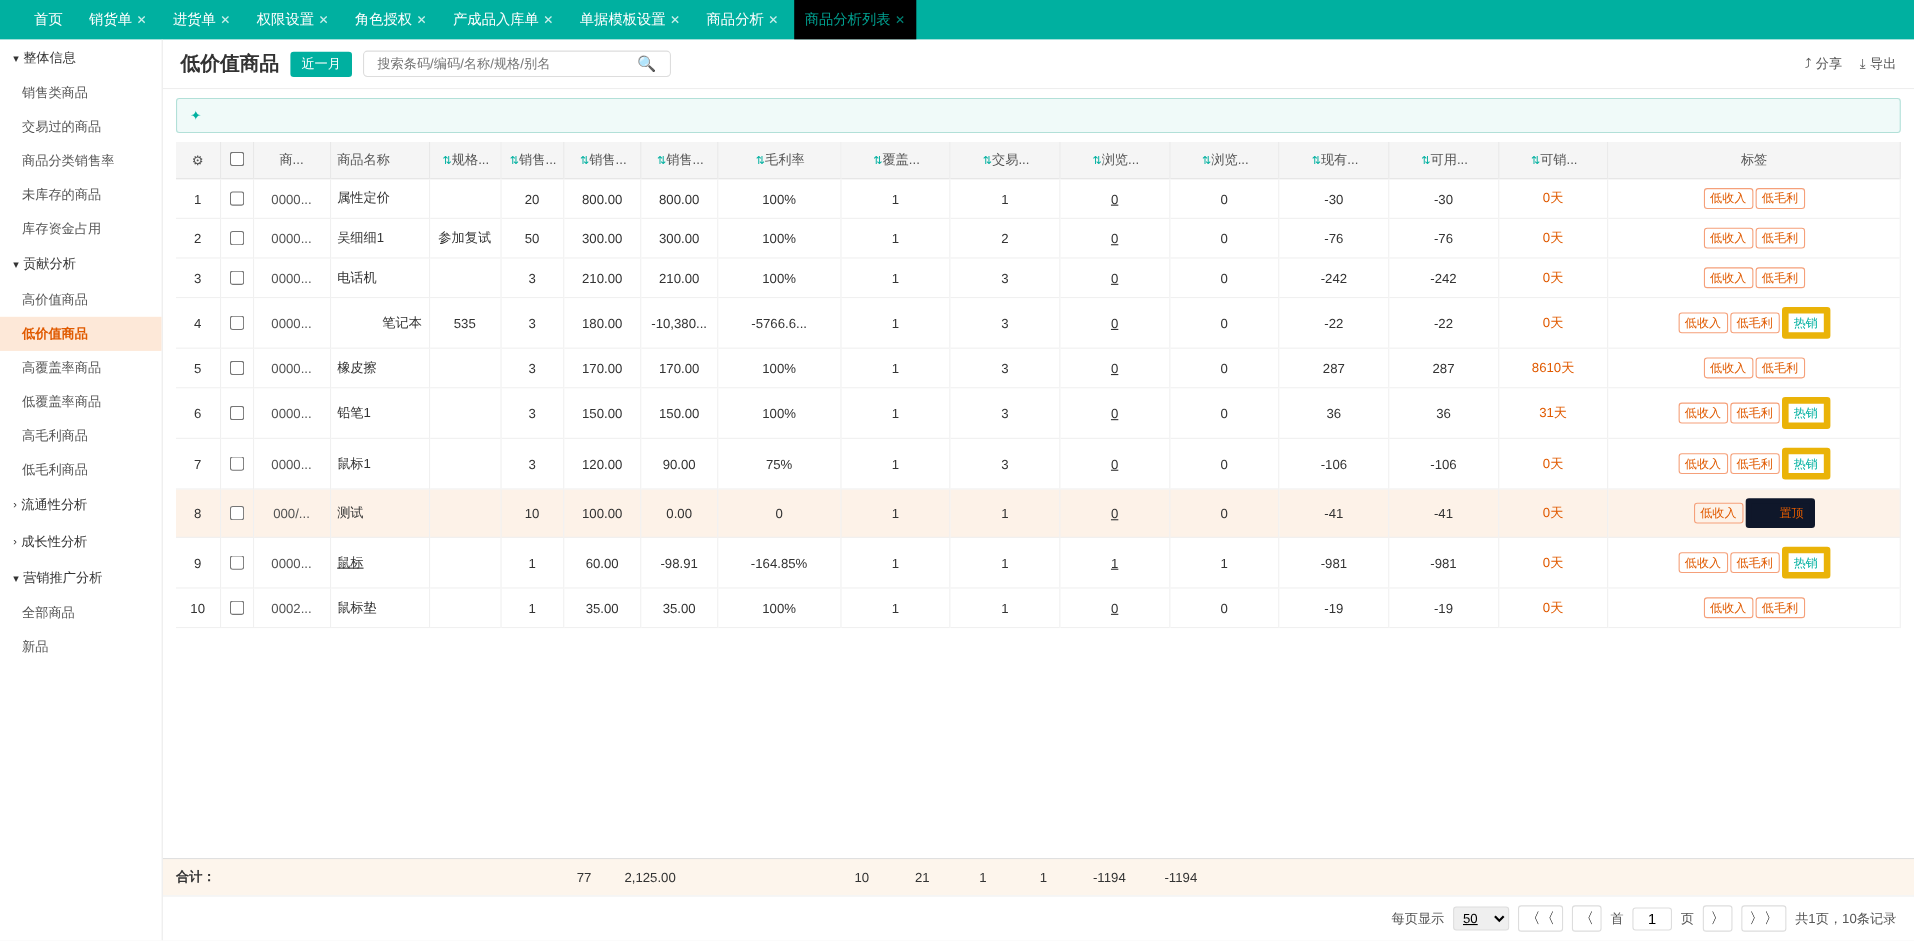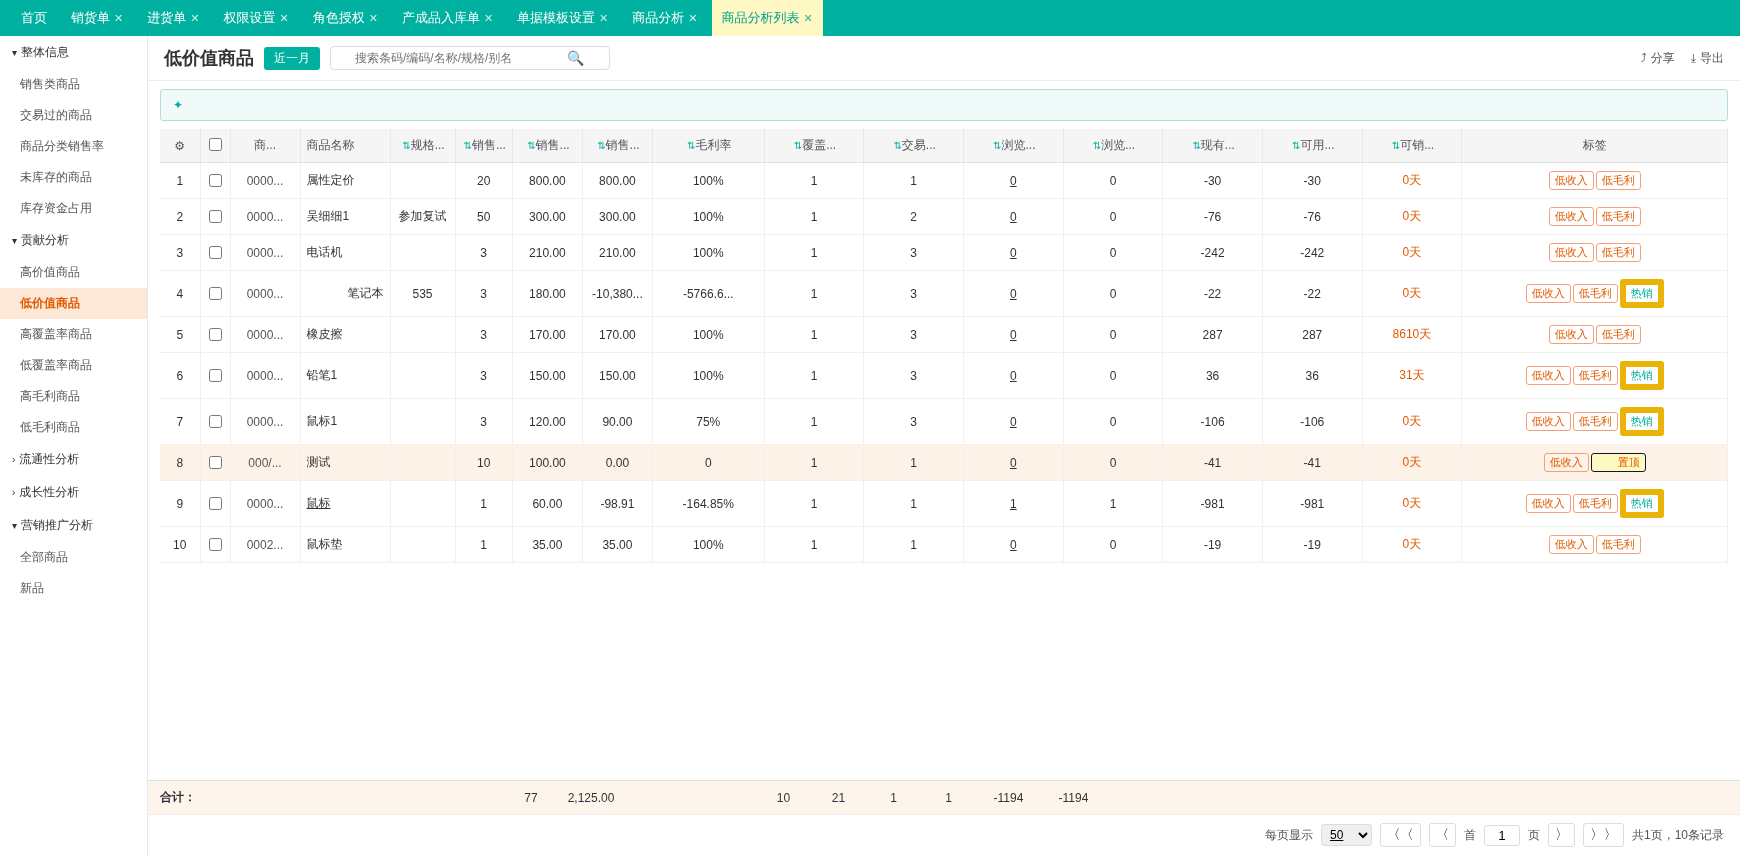--- a/index.html
+++ b/index.html
@@ -4,34 +4,34 @@
   <style>
     * { box-sizing: border-box; margin: 0; padding: 0; }
     body { font-family: 'Microsoft YaHei', Arial, sans-serif; font-size: 12px; background: #f5f5f5; color: #333; overflow: hidden; height: 855px; }
 
     
     .top-nav {
       display: flex;
       align-items: center;
       background: #00b0a0;
       height: 36px;
-      padding: 0 11px;
+      padding: 0 21px;
       gap: 4px;
     }
     .nav-item {
       color: white;
       padding: 0 10px;
       height: 36px;
       display: flex;
       align-items: center;
       cursor: pointer;
       font-size: 13px;
       white-space: nowrap;
     }
-    .nav-item.active { background: #fef9c3; color: #00a090; }
+    .nav-item.active { background: #000000; color: #00a090; }
     .nav-close {
       margin-left: 4px;
       font-size: 11px;
       opacity: 0.8;
     }
 
     
     .main-layout {
       display: flex;
       height: calc(855px - 36px);
@@ -94,21 +94,21 @@
       padding: 3px 10px;
       border-radius: 3px;
       cursor: pointer;
       font-size: 12px;
     }
     .search-box {
       display: flex;
       align-items: center;
       border: 1px solid #ddd;
       border-radius: 4px;
-      padding: 3px 24px;
+      padding: 3px 12px;
       gap: 6px;
       flex: 1;
       max-width: 280px;
     }
     .search-box input {
       border: none;
       outline: none;
       font-size: 12px;
       color: #999;
       width: 100%;
@@ -184,21 +184,21 @@
       white-space: nowrap;
     }
     .tag {
       display: inline-block;
       padding: 1px 5px;
       border-radius: 3px;
       font-size: 11px;
       margin: 1px;
     }
     .tag-red { color: #e05a00; border: 1px solid #f5a07a; }
-    .tag-orange { color: #e05a00; border: 1px solid #0f172a; background: #fef9c3; padding-left: 26px; }
+    .tag-orange { color: #e05a00; border: 5px solid #0f172a; background: #0f172a; padding-left: 26px; }
     .tag-green { color: #00b0a0; border: 6px solid #eab308; }
     .link-underline { text-decoration: underline; color: #333; }
     .text-orange { color: #e05a00; }
 
     
     .table-footer {
       border-top: 1px solid #e0e0e0;
       background: #fdf5ec;
       padding: 8px 12px;
       display: flex;

